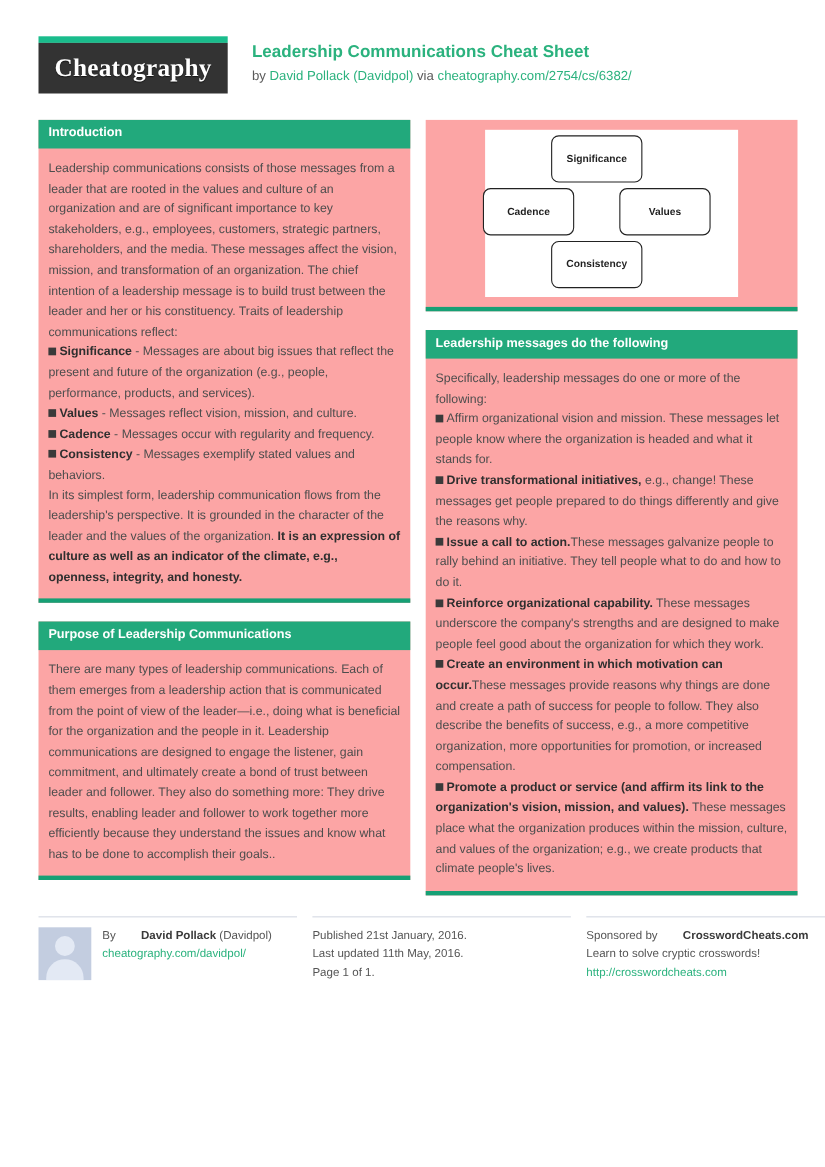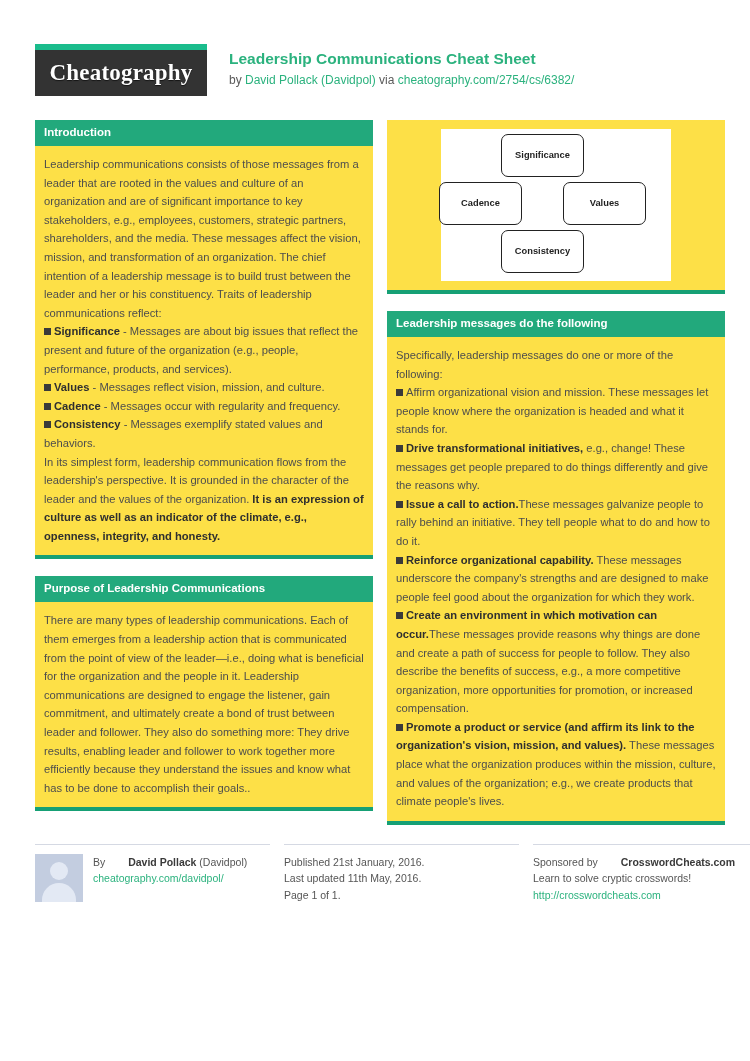--- a/index.html
+++ b/index.html
@@ -4,21 +4,21 @@
 <style>
   * { box-sizing: border-box; }
   html, body { margin:0; padding:0; }
   body {
     width:750px; height:1061px;
     background:#ffffff;
     font-family:"Liberation Sans", sans-serif;
     color:#4a4a4a;
     -webkit-font-smoothing:antialiased;
   }
-  .page { position:relative; width:664px; height:1061px; padding:11px 35px; }
+  .page { position:relative; width:664px; height:1061px; padding:0 35px; }
 
   
   .header { display:flex; align-items:flex-start; padding-top:33px; height:90px; }
   .logo-wrap { width:172px; flex:0 0 172px; }
   .logo-accent { height:6px; background:#1abc8c; }
   .logo-box {
     height:46px; background:#333333;
     display:flex; align-items:center; justify-content:center;
   }
   .logo-text {
@@ -34,21 +34,21 @@
   }
   .byline { font-size:12px; color:#5a5a5a; line-height:18px; margin-top:2px; }
   .byline a { color:#2bb27e; text-decoration:none; }
   .byline .author { color:#2bb27e; }
 
   
   .columns { display:flex; gap:14px; margin-top:19px; }
   .col { width:338px; flex:0 0 338px; }
 
   
-  .panel { margin-bottom:17px; border-bottom:4px solid #16a075; background:#fde047; }
+  .panel { margin-bottom:17px; border-bottom:4px solid #16a075; background:#fca5a5; }
   .panel-head {
     background:#22a97c; color:#ffffff;
     font-size:11.5px; font-weight:bold;
     padding:6px 9px 7px 9px;
     line-height:13px;
   }
   .panel-body {
     padding:9px 9px 10px 9px;
     font-size:11.2px; line-height:18.6px; color:#4d4d4d;border-radius:22px;
   }

